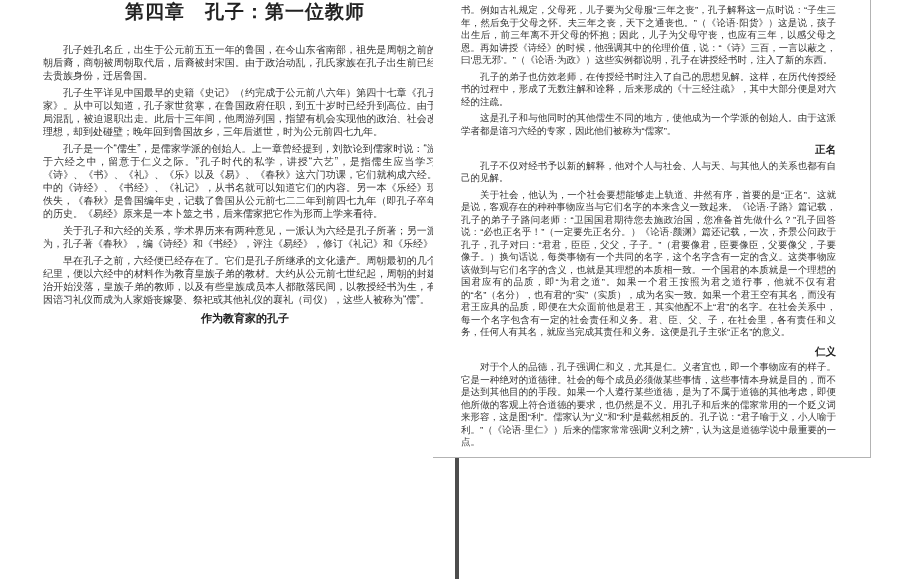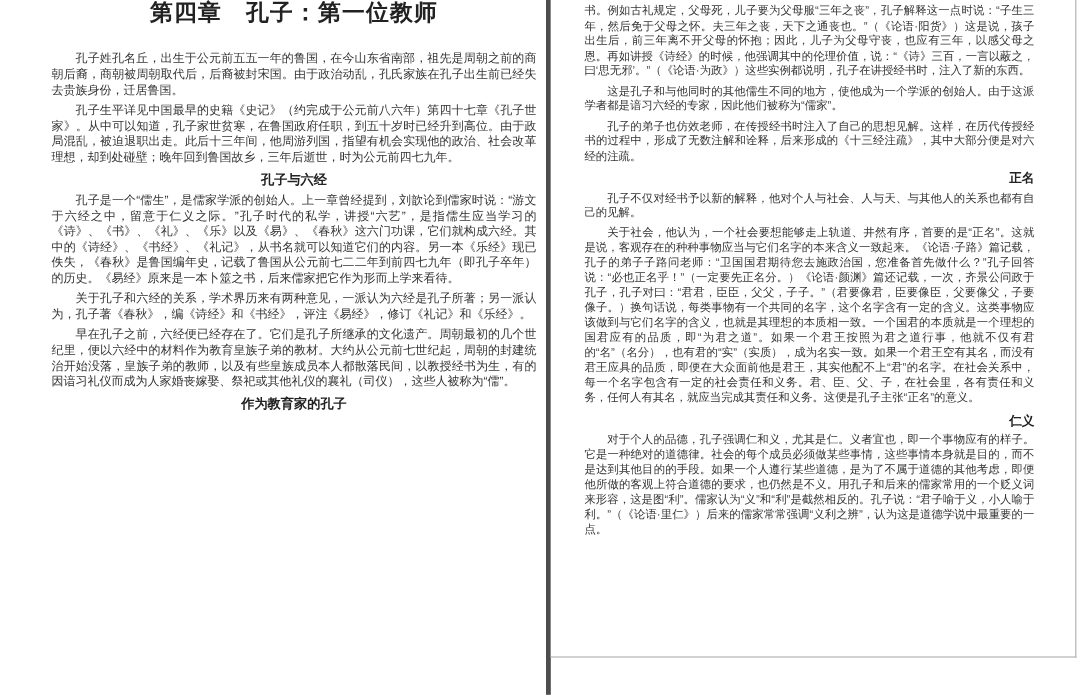--- a/index.html
+++ b/index.html
@@ -12,21 +12,21 @@
   .page {
     position: absolute; top: 0; box-sizing: border-box; background: #ffffff;
     color: #333333; text-align: justify; overflow: hidden;
   }
   .page-left {
     left: 0; width: 455px; height: 583px;
     padding: 1px 8px 0 43px;
     font-size: 10px; line-height: 13px;
   }
   .page-right {
-    left: 459px; width: 438px; height: 548px;
+    left: 433px; width: 438px; height: 458px;
     padding: 4px 34px 0 28px;
     font-size: 9.5px; line-height: 12.5px;
     border-right: 1px solid #b3b3b3;
     border-bottom: 1px solid #b3b3b3;
   }
   .divider {
     position: absolute; left: 455px; top: 0; width: 4px; height: 579px;
     background: #4d4d4d;
   }
   .chapter-title {
@@ -45,33 +45,32 @@
 </style>
 </head>
 <body>
 
 <div class="spread">
 
   <div class="page page-left">
     <div class="chapter-title">第四章　孔子：第一位教师</div>
     <p class="para">孔子姓孔名丘，出生于公元前五五一年的鲁国，在今山东省南部，祖先是周朝之前的商朝后裔，商朝被周朝取代后，后裔被封宋国。由于政治动乱，孔氏家族在孔子出生前已经失去贵族身份，迁居鲁国。</p>
     <p class="para">孔子生平详见中国最早的史籍《史记》（约完成于公元前八六年）第四十七章《孔子世家》。从中可以知道，孔子家世贫寒，在鲁国政府任职，到五十岁时已经升到高位。由于政局混乱，被迫退职出走。此后十三年间，他周游列国，指望有机会实现他的政治、社会改革理想，却到处碰壁；晚年回到鲁国故乡，三年后逝世，时为公元前四七九年。</p>
-    <div class="sec-heading">孔子与六经</div>
     <p class="para">孔子是一个“儒生”，是儒家学派的创始人。上一章曾经提到，刘歆论到儒家时说：“游文于六经之中，留意于仁义之际。”孔子时代的私学，讲授“六艺”，是指儒生应当学习的《诗》、《书》、《礼》、《乐》以及《易》、《春秋》这六门功课，它们就构成六经。其中的《诗经》、《书经》、《礼记》，从书名就可以知道它们的内容。另一本《乐经》现已佚失，《春秋》是鲁国编年史，记载了鲁国从公元前七二二年到前四七九年（即孔子卒年）的历史。《易经》原来是一本卜筮之书，后来儒家把它作为形而上学来看待。</p>
     <p class="para">关于孔子和六经的关系，学术界历来有两种意见，一派认为六经是孔子所著；另一派认为，孔子著《春秋》，编《诗经》和《书经》，评注《易经》，修订《礼记》和《乐经》。</p>
     <p class="para">早在孔子之前，六经便已经存在了。它们是孔子所继承的文化遗产。周朝最初的几个世纪里，便以六经中的材料作为教育皇族子弟的教材。大约从公元前七世纪起，周朝的封建统治开始没落，皇族子弟的教师，以及有些皇族成员本人都散落民间，以教授经书为生，有的因谙习礼仪而成为人家婚丧嫁娶、祭祀或其他礼仪的襄礼（司仪），这些人被称为“儒”。</p>
     <div class="sec-heading">作为教育家的孔子</div>
   </div>
 
   <div class="divider"></div>
 
   <div class="page page-right">
     <p class="para no-indent">书。例如古礼规定，父母死，儿子要为父母服“三年之丧”，孔子解释这一点时说：“子生三年，然后免于父母之怀。夫三年之丧，天下之通丧也。”（《论语·阳货》）这是说，孩子出生后，前三年离不开父母的怀抱；因此，儿子为父母守丧，也应有三年，以感父母之恩。再如讲授《诗经》的时候，他强调其中的伦理价值，说：“《诗》三百，一言以蔽之，曰‘思无邪’。”（《论语·为政》）这些实例都说明，孔子在讲授经书时，注入了新的东西。</p>
+    <p class="para">孔子的弟子也仿效老师，在传授经书时注入了自己的思想见解。这样，在历代传授经书的过程中，形成了无数注解和诠释，后来形成的《十三经注疏》，其中大部分便是对六经的注疏。</p>
     <p class="para">这是孔子和与他同时的其他儒生不同的地方，使他成为一个学派的创始人。由于这派学者都是谙习六经的专家，因此他们被称为“儒家”。</p>
-    <p class="para">孔子的弟子也仿效老师，在传授经书时注入了自己的思想见解。这样，在历代传授经书的过程中，形成了无数注解和诠释，后来形成的《十三经注疏》，其中大部分便是对六经的注疏。</p>
     <div class="sec-heading">正名</div>
     <p class="para">孔子不仅对经书予以新的解释，他对个人与社会、人与天、与其他人的关系也都有自己的见解。</p>
     <p class="para">关于社会，他认为，一个社会要想能够走上轨道、井然有序，首要的是“正名”。这就是说，客观存在的种种事物应当与它们名字的本来含义一致起来。《论语·子路》篇记载，孔子的弟子子路问老师：“卫国国君期待您去施政治国，您准备首先做什么？”孔子回答说：“必也正名乎！”（一定要先正名分。）《论语·颜渊》篇还记载，一次，齐景公问政于孔子，孔子对曰：“君君，臣臣，父父，子子。”（君要像君，臣要像臣，父要像父，子要像子。）换句话说，每类事物有一个共同的名字，这个名字含有一定的含义。这类事物应该做到与它们名字的含义，也就是其理想的本质相一致。一个国君的本质就是一个理想的国君应有的品质，即“为君之道”。如果一个君王按照为君之道行事，他就不仅有君的“名”（名分），也有君的“实”（实质），成为名实一致。如果一个君王空有其名，而没有君王应具的品质，即便在大众面前他是君王，其实他配不上“君”的名字。在社会关系中，每一个名字包含有一定的社会责任和义务。君、臣、父、子，在社会里，各有责任和义务，任何人有其名，就应当完成其责任和义务。这便是孔子主张“正名”的意义。</p>
     <div class="sec-heading">仁义</div>
     <p class="para">对于个人的品德，孔子强调仁和义，尤其是仁。义者宜也，即一个事物应有的样子。它是一种绝对的道德律。社会的每个成员必须做某些事情，这些事情本身就是目的，而不是达到其他目的的手段。如果一个人遵行某些道德，是为了不属于道德的其他考虑，即便他所做的客观上符合道德的要求，也仍然是不义。用孔子和后来的儒家常用的一个贬义词来形容，这是图“利”。儒家认为“义”和“利”是截然相反的。孔子说：“君子喻于义，小人喻于利。”（《论语·里仁》）后来的儒家常常强调“义利之辨”，认为这是道德学说中最重要的一点。</p>
   </div>
 
 </div>
 
 </body></html>

